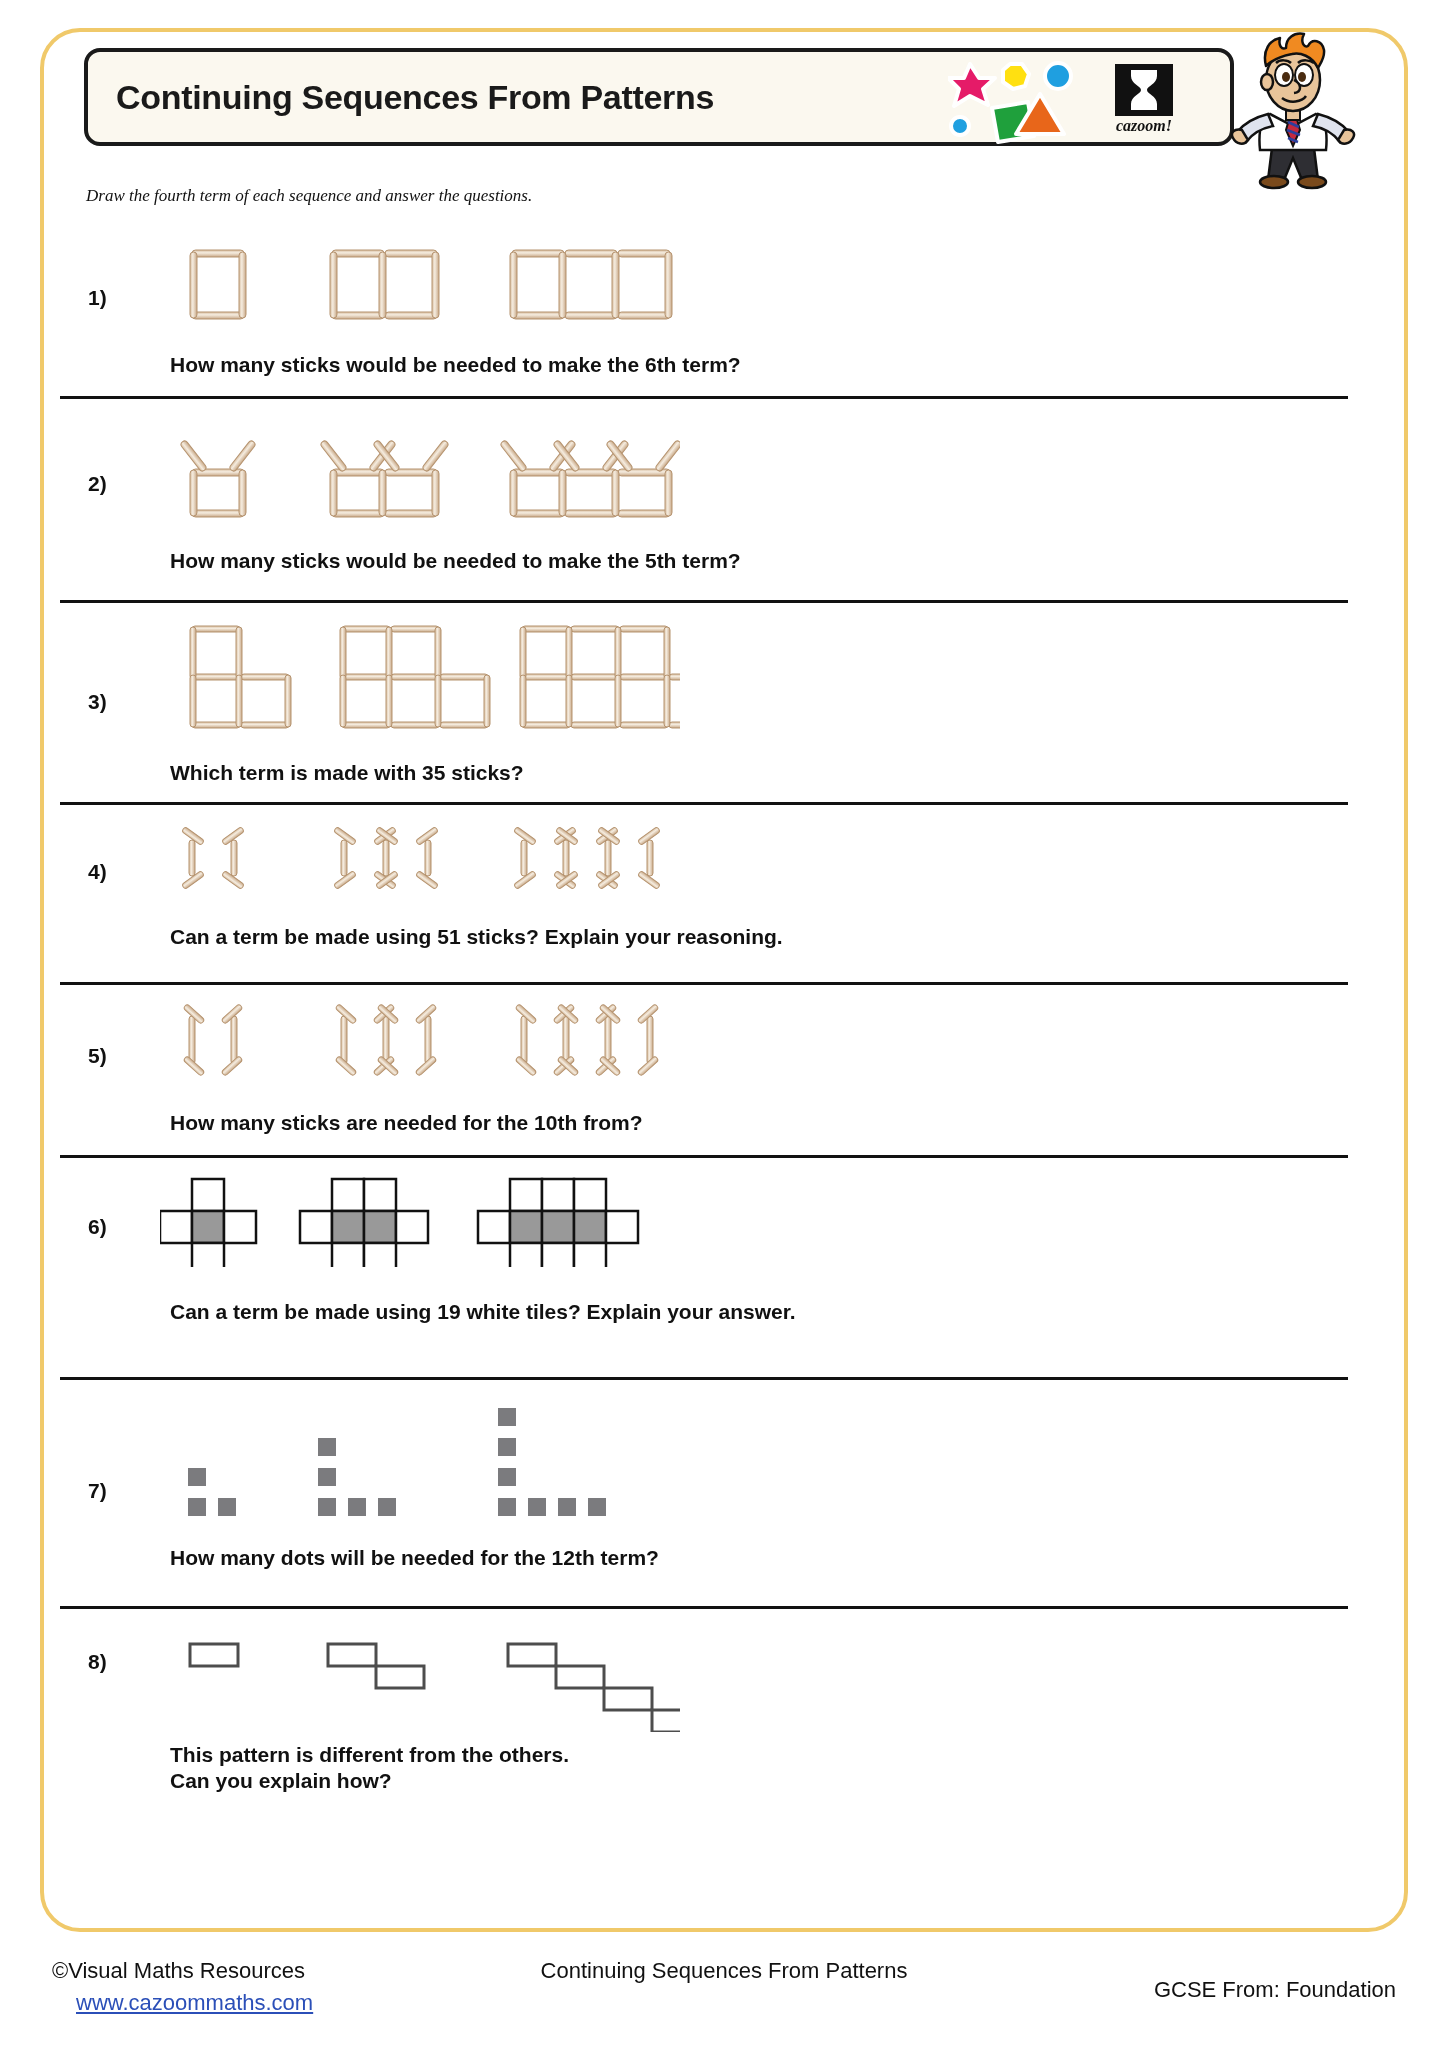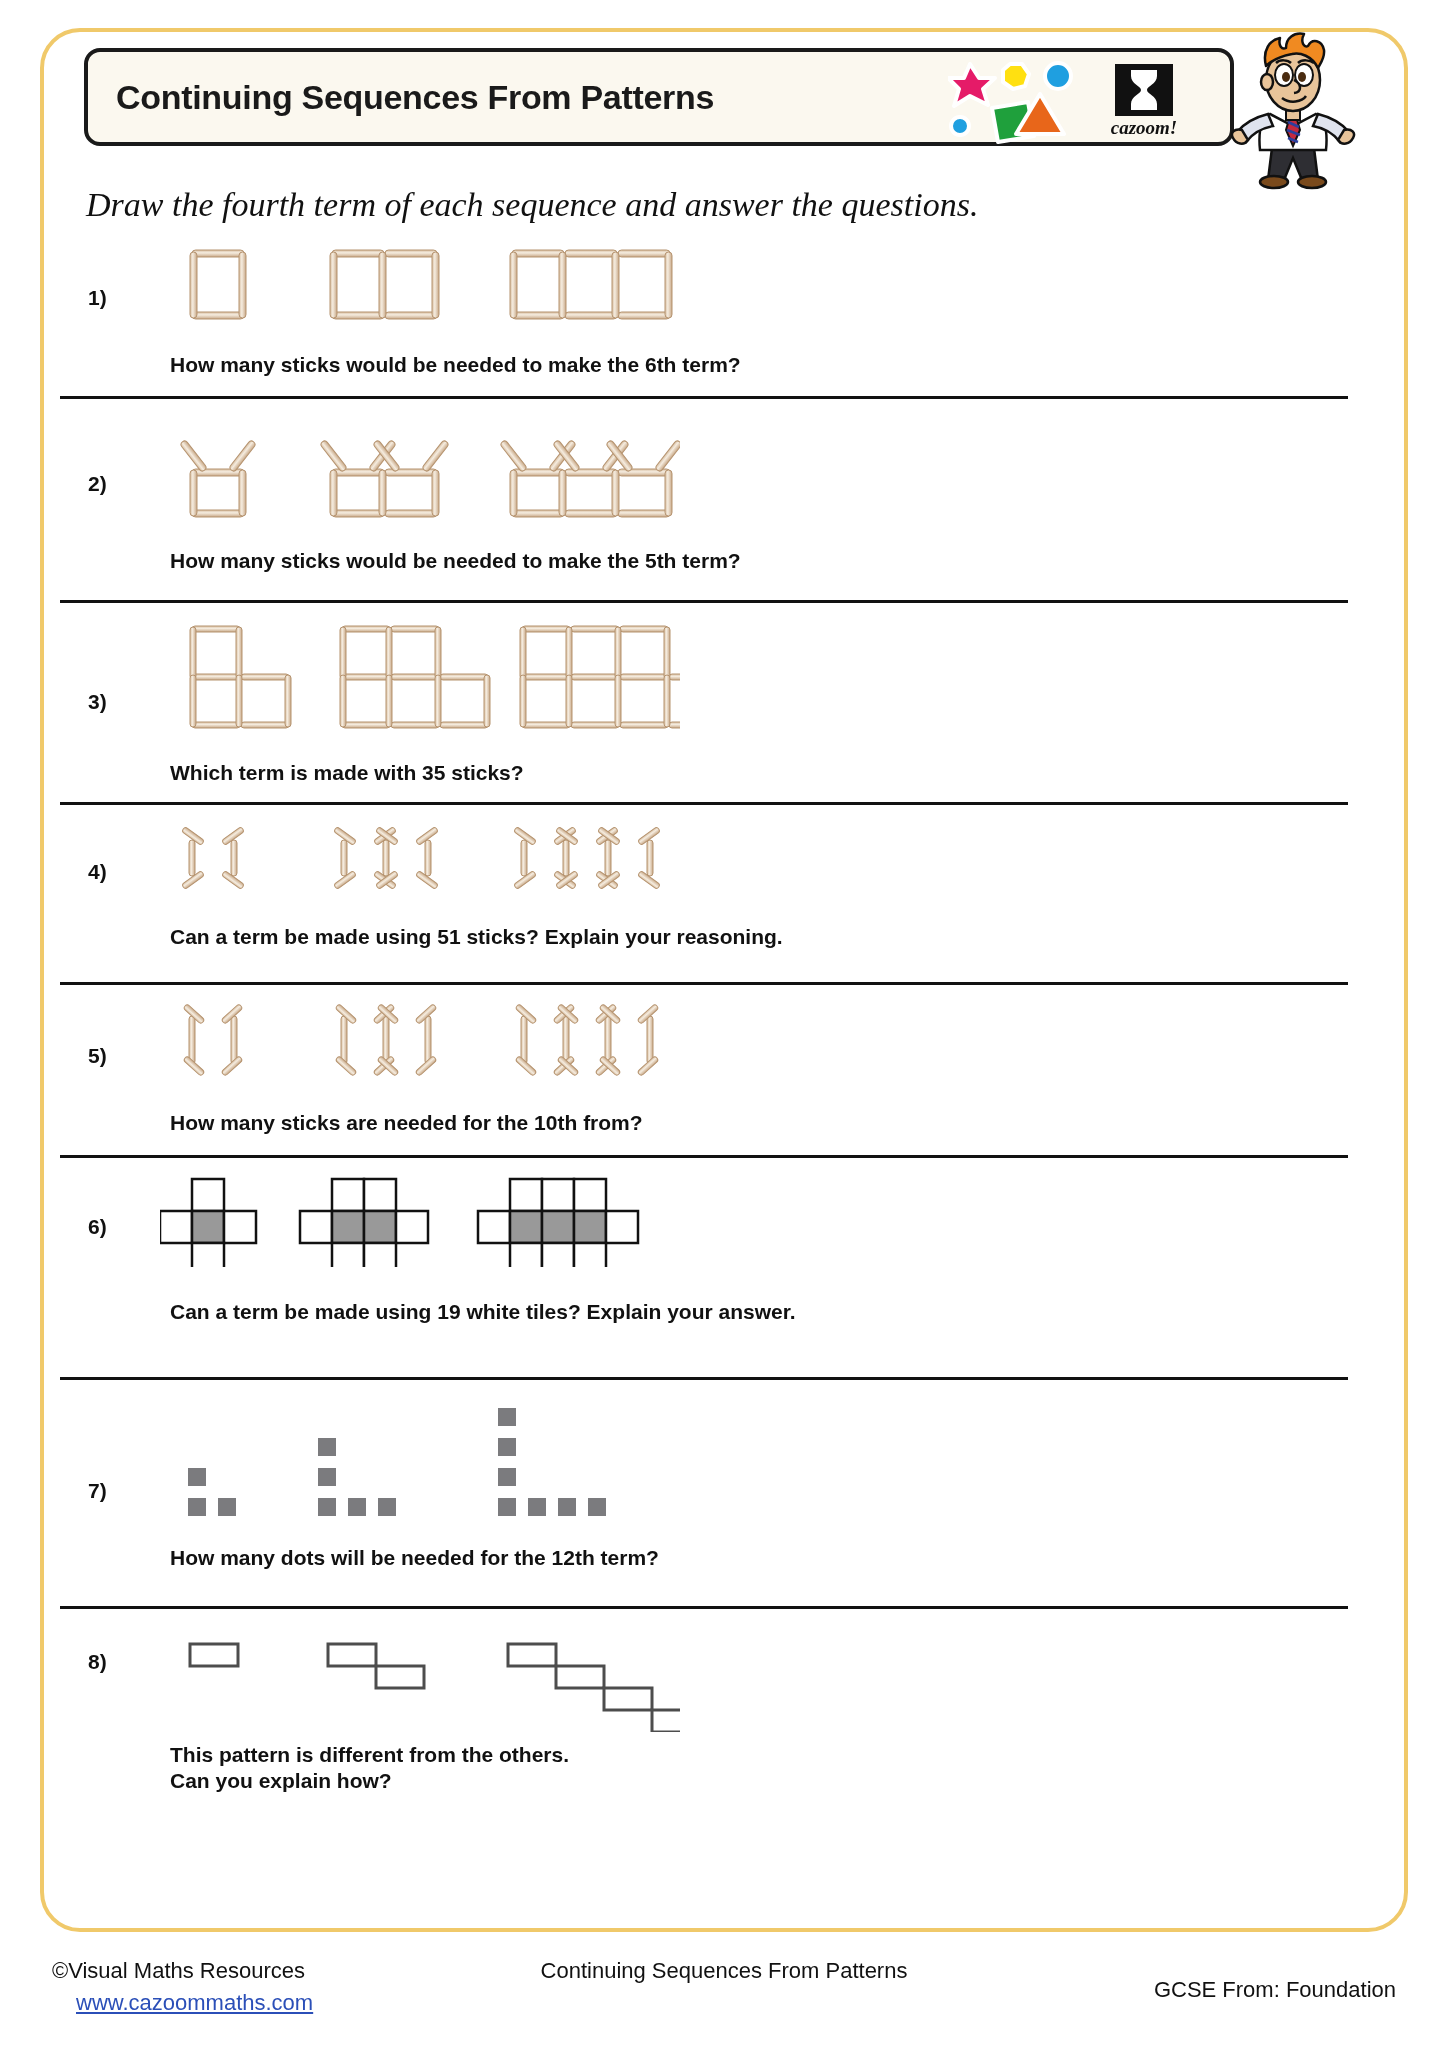--- a/index.html
+++ b/index.html
@@ -46,31 +46,31 @@
     width:92px; height:76px;
     display:flex; flex-direction:column; align-items:center;
   }
   #cazoom-mark{
     width:58px; height:52px; background:#111;
     display:flex; align-items:center; justify-content:center;
   }
   #cazoom-word{
     font-family:"Liberation Serif", serif;
     font-weight:bold; font-style:italic;
-    font-size:19px; color:#111; line-height:1; margin-top:2px;
+    font-size:16px; color:#111; line-height:1; margin-top:2px;
   }
 
   
   #mascot{ position:absolute; left:1228px; top:30px; width:130px; height:160px; }
 
   
   #instruction{
     position:absolute; left:86px; top:186px;
     font-family:"Liberation Serif", serif;
-    font-style:italic; font-size:34px; color:#111;
+    font-style:italic; font-size:17px; color:#111;
   }
 
   
   .q{ position:absolute; left:60px; width:1290px; }
   .qnum{
     position:absolute; left:28px;
     font-size:21px; font-weight:bold; color:#111;
     font-family:"Liberation Sans", sans-serif;
   }
   .qtext{

